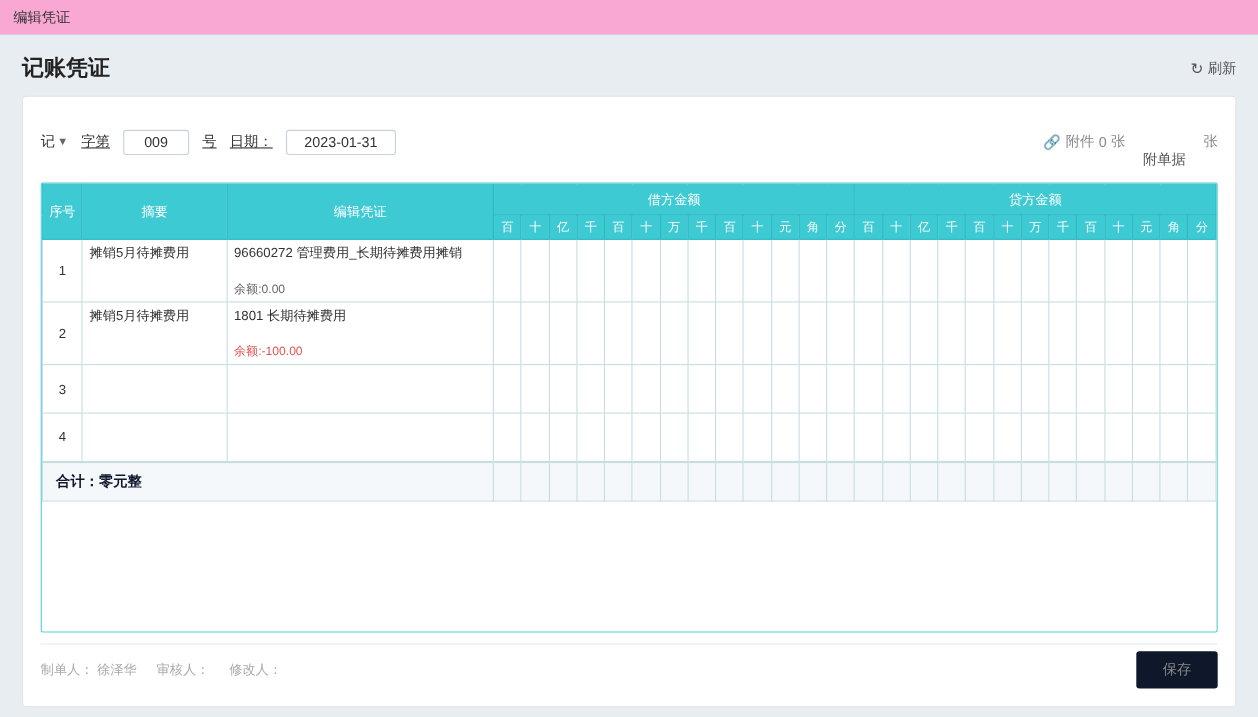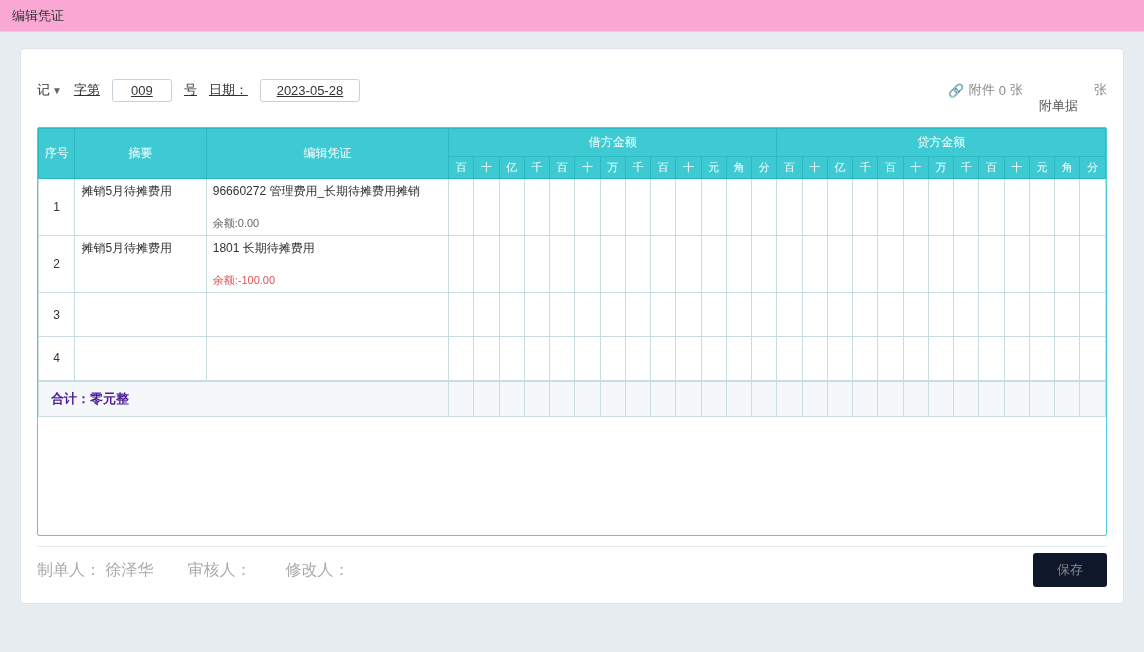--- a/index.html
+++ b/index.html
@@ -84,21 +84,20 @@
     .dropdown-arrow { font-size: 10px; color: #666; }
     .field-box {
       border: 1px solid #c8d0da;
       padding: 3px 8px;
       border-radius: 3px;
       background: #fff;
       min-width: 60px;
       text-align: center;
       font-size: 13px;
       color: #333;
-      text-decoration: underline;
     }
     .date-field {
       min-width: 100px;
     }
     .attachment-area {
       margin-left: auto;
       display: flex;
       align-items: center;
       gap: 16px;
       color: #888;
@@ -186,36 +185,36 @@
     }
     .account-code {
       color: #333;
     }
     .footer-row td {
       background: #f5f8fa;
       border-top: 2px solid #c8dde0;
       padding: 8px 12px;
       font-weight: bold;
       font-size: 13px;
-      color: #4c1d95;
+      color: #0f172a;
       margin-left: 40px;
     }
     .bottom-bar {
       display: flex;
       align-items: center;
       justify-content: space-between;
       margin-top: 10px;
       padding-top: 6px;
       border-top: 1px solid #e5eaef;
     }
     .bottom-info {
       display: flex;
-      gap: 34px;
+      gap: 18px;
       color: #aaa;
-      font-size: 16px;
+      font-size: 12px;
     }
     .save-btn {
       background: #0f172a;
       color: #888;
       border: none;
       padding: 8px 24px;
       border-radius: 3px;
       cursor: pointer;
       font-size: 13px;
     }
@@ -223,36 +222,43 @@
     .row-empty td { height: 44px; }
   </style>
 </head>
 <body>
 
 <div class="title-bar">
   <span>编辑凭证</span>
 </div>
 
 <div class="main-container">
+  <div class="page-header">
+    <h1 class="page-title">记账凭证</h1>
+    <button class="refresh-btn">
+      <span class="refresh-icon">↻</span>
+      <span>刷新</span>
+    </button>
+  </div>
 
   <div class="card">
 
     <div class="form-row">
       <button class="voucher-type-btn">
         <span>记</span>
         <span class="dropdown-arrow">▼</span>
       </button>
       <span class="form-label">字第</span>
       <div class="field-box">
         <span>009</span>
       </div>
       <span class="form-label">号</span>
       <span class="form-label">日期：</span>
       <div class="field-box date-field">
-        <span>2023-05-28</span>
+        <span>2023-01-31</span>
       </div>
 
       <div class="attachment-area">
         <span class="attachment-link">
           <span>🔗</span>
           <span>附件</span>
           <span>0</span>
           <span>张</span>
         </span>
         <span class="attach-doc-btn">附单据</span>

